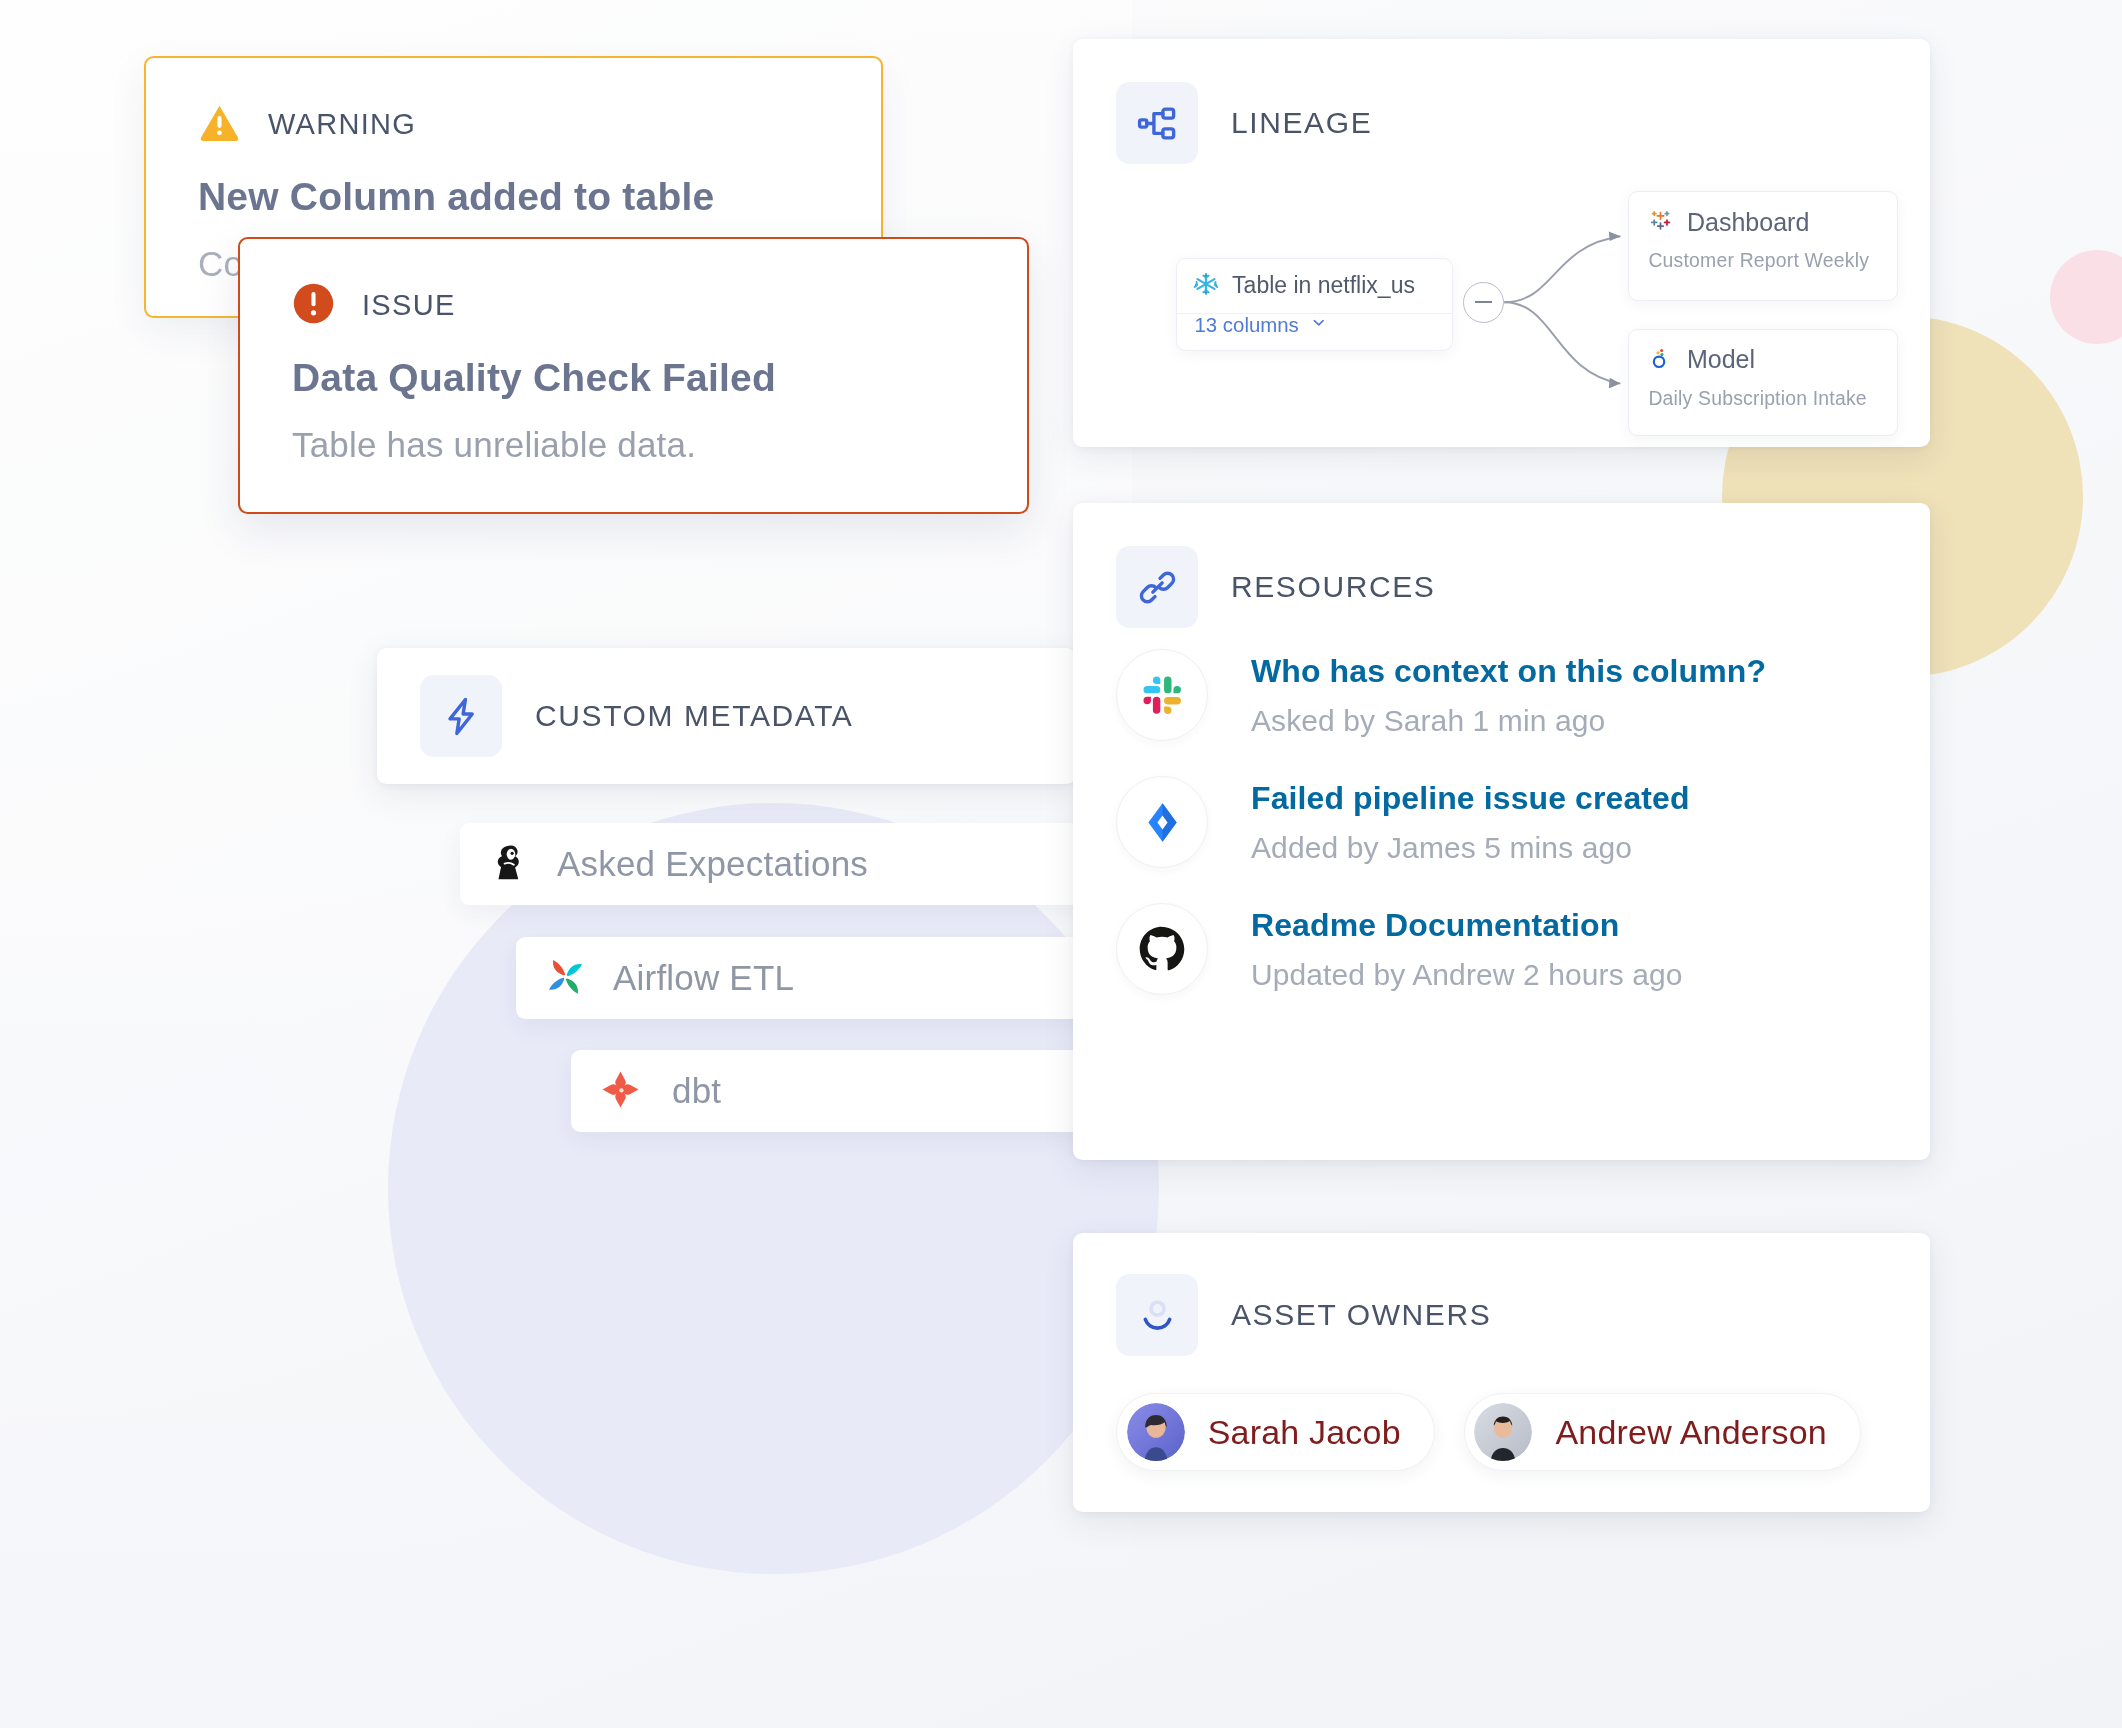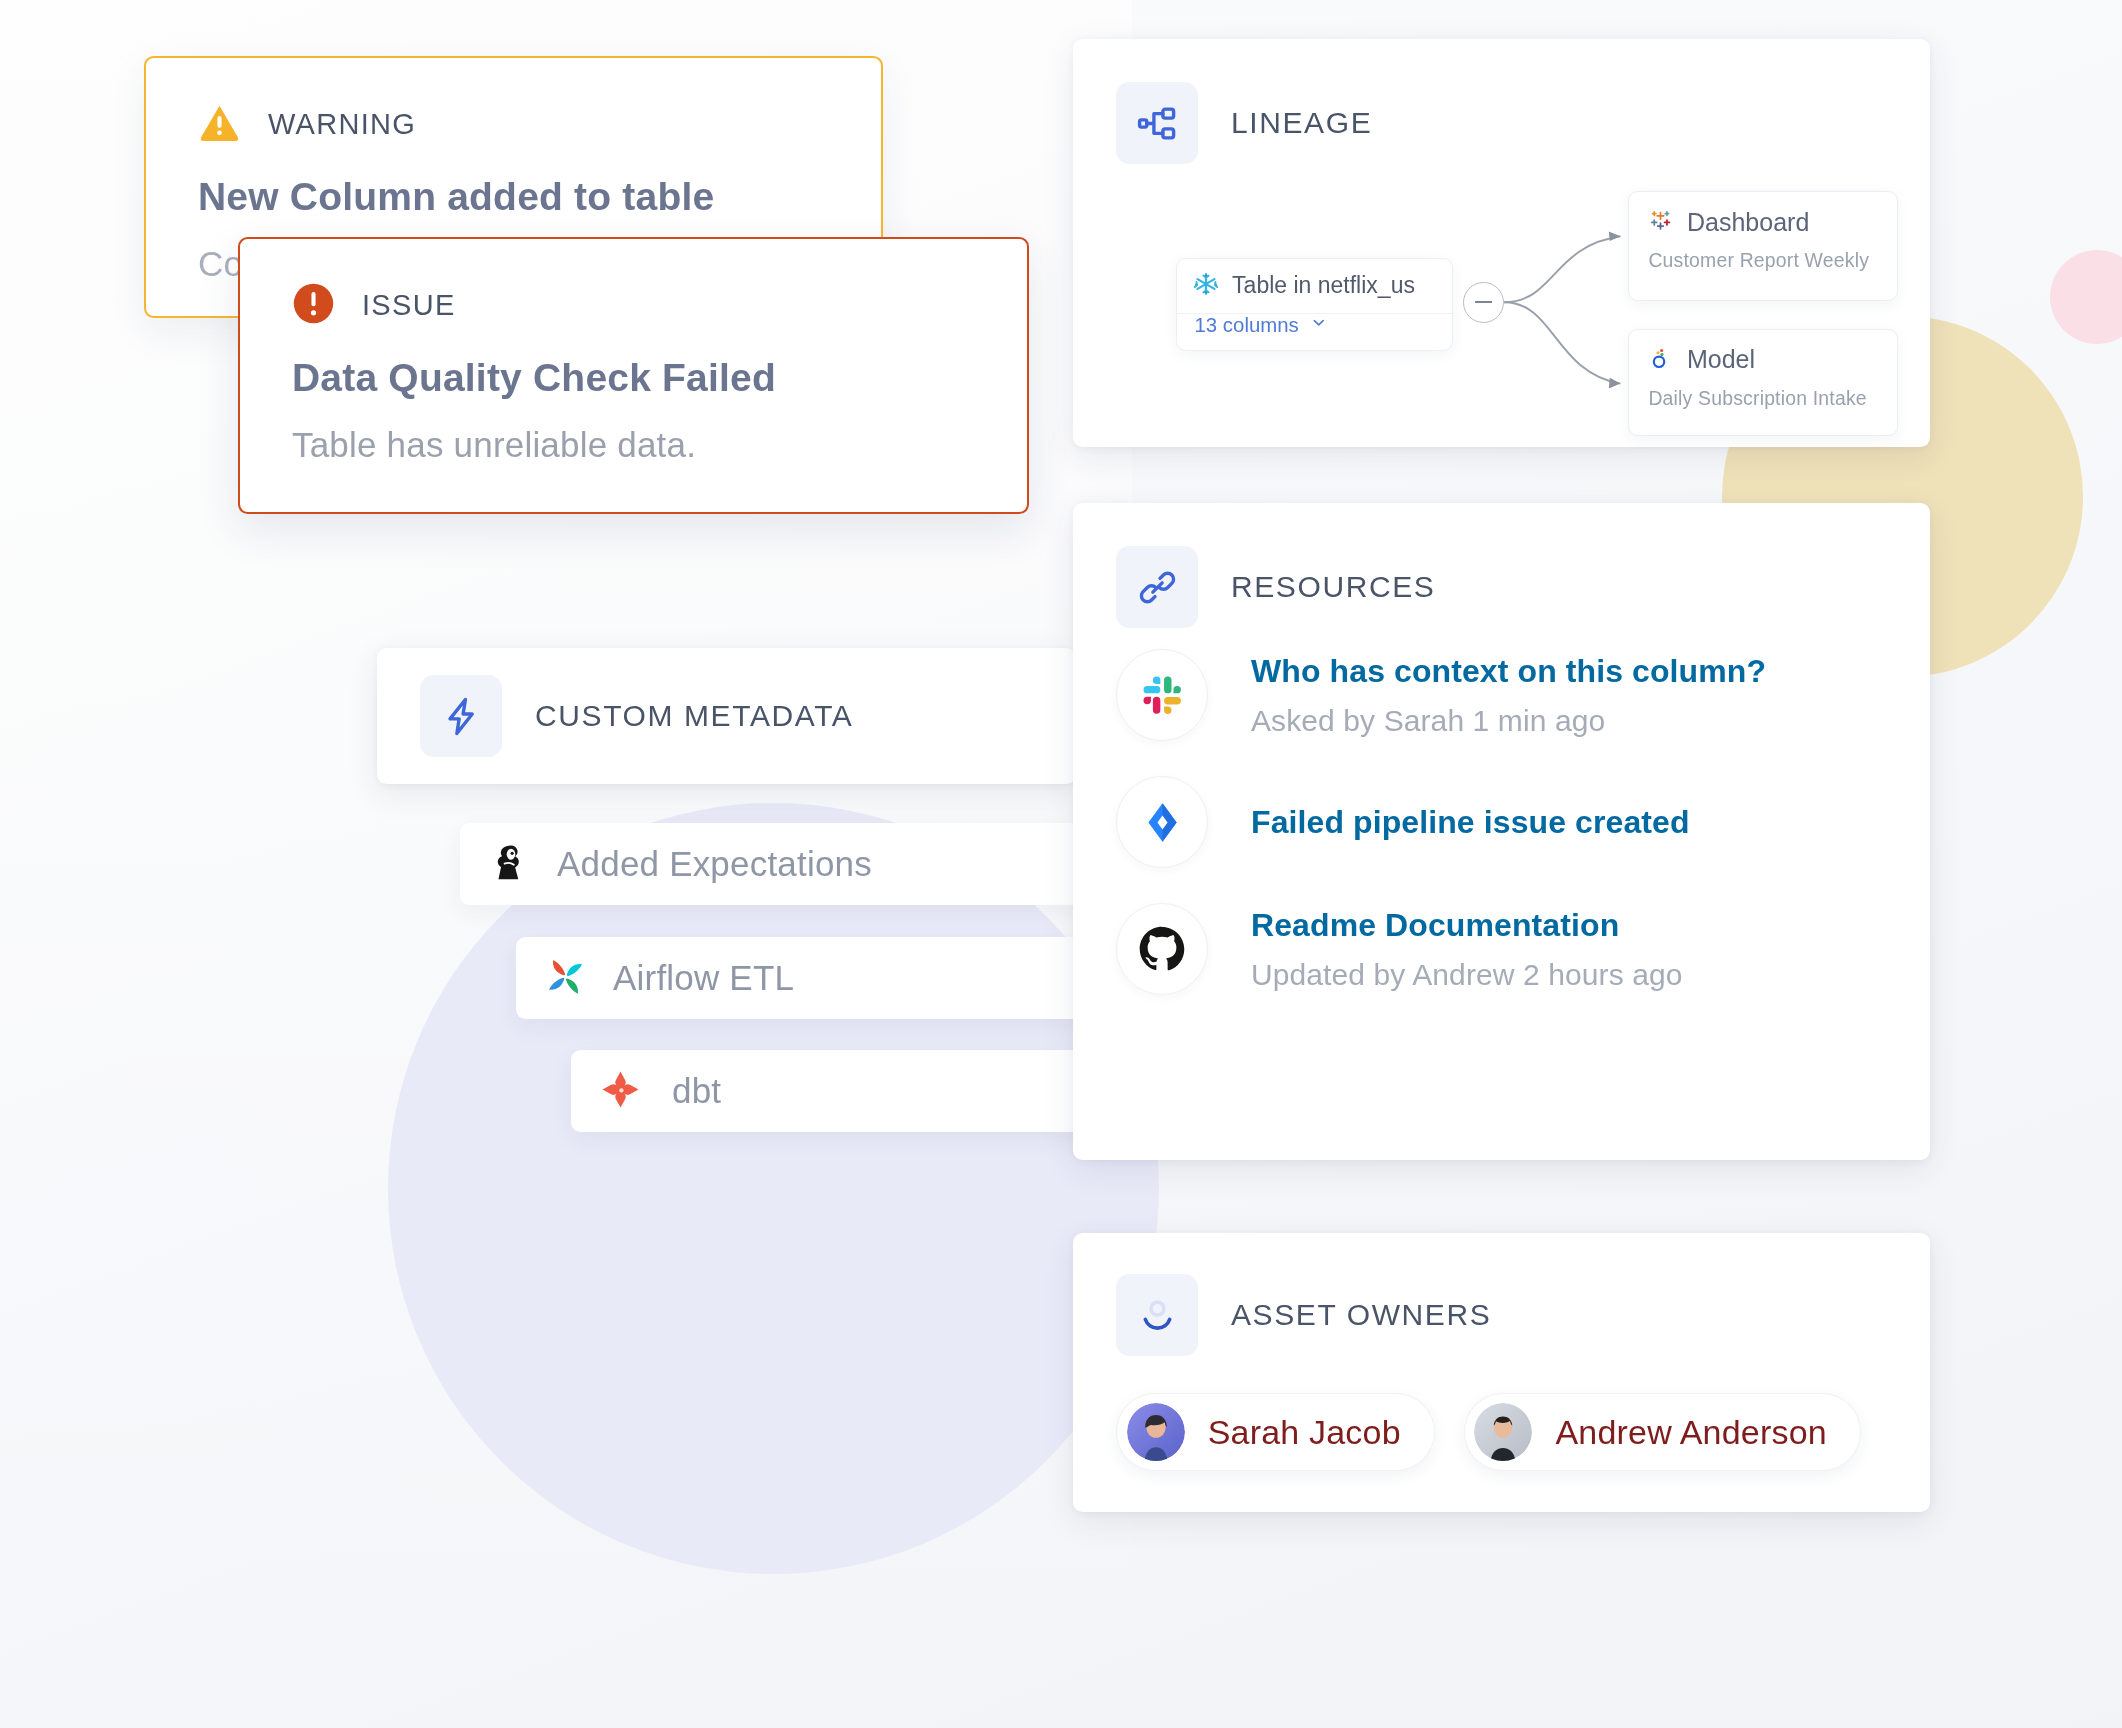--- a/index.html
+++ b/index.html
@@ -309,21 +309,21 @@
 
   <div class="meta-chip" id="chip-ge">
     <span>
       <svg width="45" height="45" viewBox="0 0 24 24" aria-hidden="true">
         <path d="M11.8 3.1c2.1-.5 3.9.6 4.4 2.3.4 1.5-.3 2.6-1.3 3.2.9.3 1.6 1 1.9 2 .5 1.6-.2 3.2-1.8 4l1.7 6.3H6.1l1.4-6.5c-1.3-.7-2-2-1.7-3.4.3-1.2 1.2-2 2.3-2.3-.6-.7-.9-1.7-.6-2.7.4-1.4 1.6-2.5 4.3-2.9Z" fill="#161616"></path>
         <ellipse cx="12.8" cy="7.6" rx="2.3" ry="2.9" fill="#fdfdfd"></ellipse>
         <circle cx="13.4" cy="7.1" r=".85" fill="#161616"></circle>
         <path d="M9.4 12.6c1.7-.6 3.6-.4 4.9.6" stroke="#fdfdfd" stroke-width="1" fill="none" stroke-linecap="round"></path>
       </svg>
     </span>
-    <span class="chip-label">Added Expectations</span>
+    <span class="chip-label">Asked Expectations</span>
   </div>
 
   <div class="meta-chip" id="chip-af">
     <span>
       <svg width="45" height="45" viewBox="0 0 24 24" aria-hidden="true">
         <path d="M12 11.6C11.3 8.4 9 5 5.4 3.2c-.5 3.9 1.5 7.2 6.6 8.4Z" fill="#e84f35"></path>
         <path d="M12.4 12c3.2-.7 6.6-3 8.4-6.6-3.9-.5-7.2 1.5-8.4 6.6Z" fill="#00c7d4"></path>
         <path d="M11.6 12.4c-3.2.7-6.6 3-8.4 6.6 3.9.5 7.2-1.5 8.4-6.6Z" fill="#2f8fe0"></path>
         <path d="M12 12.8c.7 3.2 3 6.6 6.6 8.4.5-3.9-1.5-7.2-6.6-8.4Z" fill="#21ad6a"></path>
         <circle cx="12" cy="12.2" r="1.1" fill="#ffffff"></circle>
@@ -385,20 +385,21 @@
       <div class="res-item">
         <span class="res-avatar">
           <svg width="47" height="47" viewBox="0 0 24 24" aria-hidden="true">
             <path d="M12 2.2 19.2 12 12 21.8 4.8 12Z" fill="#2684ff"></path>
             <path d="M12 2.2 19.2 12 12 21.8Z" fill="#1f6fe0"></path>
             <path d="M12 8.4 14.6 12 12 15.6 9.4 12Z" fill="#ffffff"></path>
           </svg>
         </span>
         <div class="res-text">
           <div class="res-title">Failed pipeline issue created</div>
+          <div class="res-meta">Added by James 5 mins ago</div>
         </div>
       </div>
 
       <div class="res-item">
         <span class="res-avatar">
           <svg width="50" height="50" viewBox="0 0 24 24" aria-hidden="true">
             <path fill="#161614" d="M12 1.3C6.1 1.3 1.3 6.1 1.3 12c0 4.7 3.1 8.7 7.3 10.1.5.1.7-.2.7-.5v-1.9c-3 .6-3.6-1.4-3.6-1.4-.5-1.2-1.2-1.6-1.2-1.6-1-.7.1-.7.1-.7 1.1.1 1.6 1.1 1.6 1.1 1 1.7 2.6 1.2 3.2.9.1-.7.4-1.2.7-1.5-2.4-.3-5-1.2-5-5.3 0-1.2.4-2.2 1.1-2.9-.1-.3-.5-1.4.1-2.9 0 0 .9-.3 3 1.1.9-.2 1.8-.4 2.7-.4s1.8.1 2.7.4c2.1-1.4 3-1.1 3-1.1.6 1.5.2 2.6.1 2.9.7.8 1.1 1.7 1.1 2.9 0 4.1-2.6 5-5 5.3.4.3.8 1 .8 2.1v3.1c0 .3.2.6.7.5 4.3-1.4 7.3-5.4 7.3-10.1 0-5.9-4.8-10.7-10.7-10.7Z"></path>
           </svg>
         </span>
         <div class="res-text">

